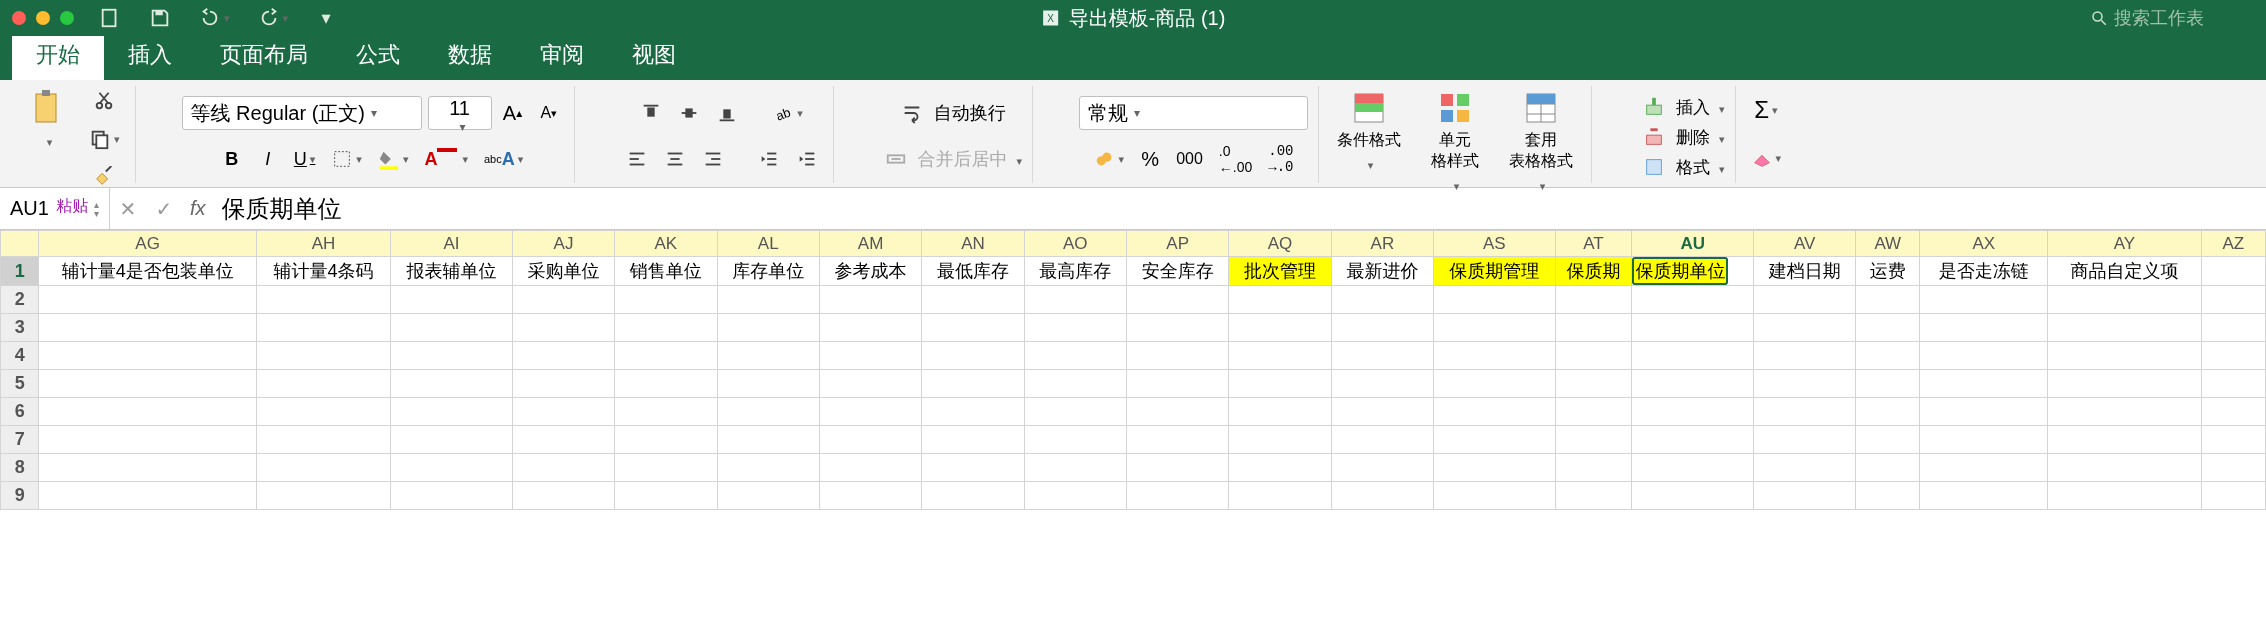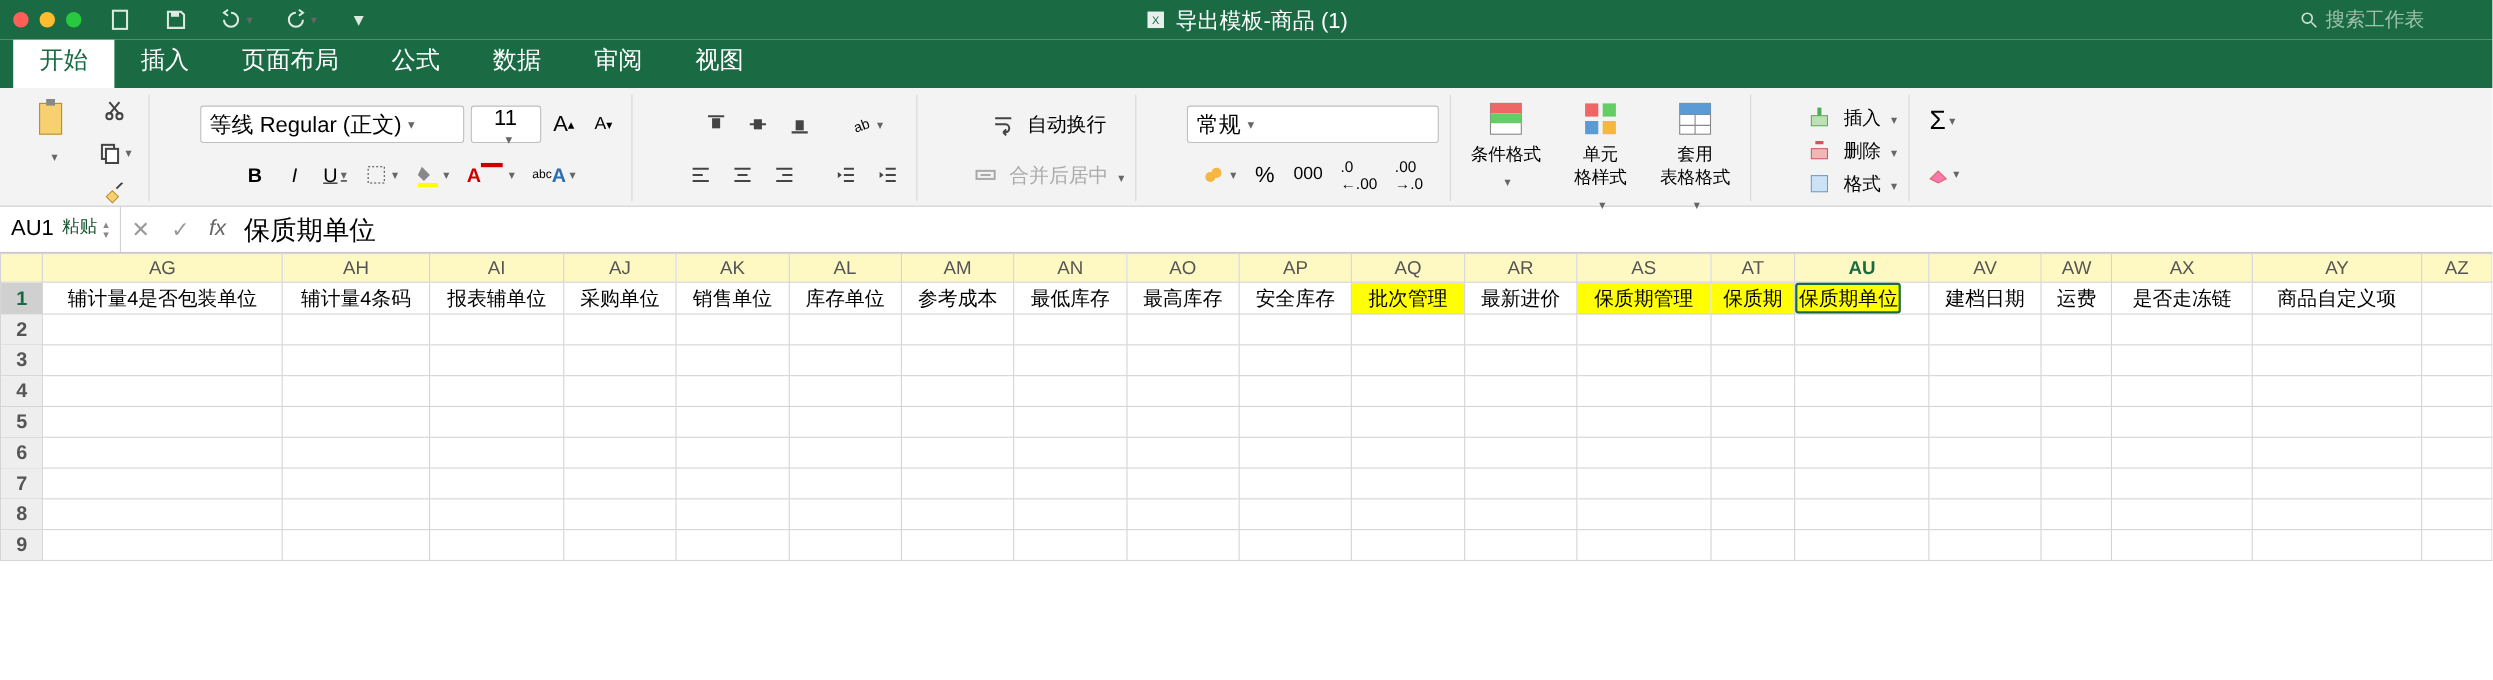--- a/index.html
+++ b/index.html
@@ -20,21 +20,21 @@
   
   .tabstrip { height:44px; background:#1a6b44; display:flex; align-items:flex-end; padding-left:12px; color:#fff;}
   .tab { padding:8px 24px 10px; font-size:22px; cursor:pointer; color:#fff;}
   .tab.active { background:#fff; color:#1a6b44; border-radius:4px 4px 0 0; font-weight:400;}
 
   
   .ribbon { background:#f3f3f3; border-bottom:1px solid #c8c8c8; padding:6px 10px 4px; display:flex; align-items:stretch; height:108px;}
   .group { display:flex; flex-direction:column; align-items:center; padding:0 10px; border-right:1px solid #d8d8d8;}
   .group:last-child{border-right:none;}
   .group-row { display:flex; align-items:center; gap:6px; height:46px;margin-left:36px;}
-  .group-label { font-size:16px; color:#14532d; margin-top:4px;}
+  .group-label { font-size:16px; color:#a21caf; margin-top:4px;}
   .btn { display:inline-flex; align-items:center; justify-content:center; min-width:30px; height:30px; border:1px solid transparent; border-radius:3px; cursor:pointer; padding:0 4px;}
   .btn svg{width:22px;height:22px;}
   .sel { border:1px solid #bfbfbf; background:#fff; height:34px; display:inline-flex; align-items:center; padding:0 8px; font-size:20px; border-radius:3px; cursor:pointer;}
   .sel .caret{margin-left:6px; font-size:12px; color:#666;}
   .big-btn { display:flex; flex-direction:column; align-items:center; gap:2px; padding:2px 8px; cursor:pointer;}
   .big-btn svg{width:40px;height:40px;}
   .caret-down::after{content:"▾"; font-size:11px; color:#666; margin-left:3px;}
 
   
   .formula-bar { height:42px; border-bottom:1px solid #c8c8c8; display:flex; align-items:center; background:#fff;}
@@ -297,21 +297,21 @@
     <div class="group-row">
       <span class="btn caret-down">
           <svg viewBox="0 0 24 24">
             <circle cx="8" cy="14" r="5" fill="#f5b742"></circle>
             <circle cx="14" cy="10" r="5" fill="#f5b742"></circle>
           </svg>
         </span>
       <span class="btn" style="font-size:20px;">%</span>
       <span class="btn" style="font-size:16px;">000</span>
       <span class="btn" style="font-size:14px;">.0<br>←.00</span>
-      <span class="btn" style="font-size:14px;">.00<br>→.0</span>
+      <span class="btn" style="font-size:14px;font-family:Liberation Mono, monospace;">.00<br>→.0</span>
     </div>
   </div>
 
   <div class="group" style="flex-direction:row; align-items:flex-start; gap:14px;">
     <div class="big-btn">
       <svg viewBox="0 0 40 40">
           <rect x="6" y="6" width="28" height="28" fill="#fff" stroke="#888"></rect>
           <rect x="6" y="6" width="28" height="9" fill="#e66"></rect>
           <rect x="6" y="15" width="28" height="9" fill="#6c6"></rect>
         </svg>

